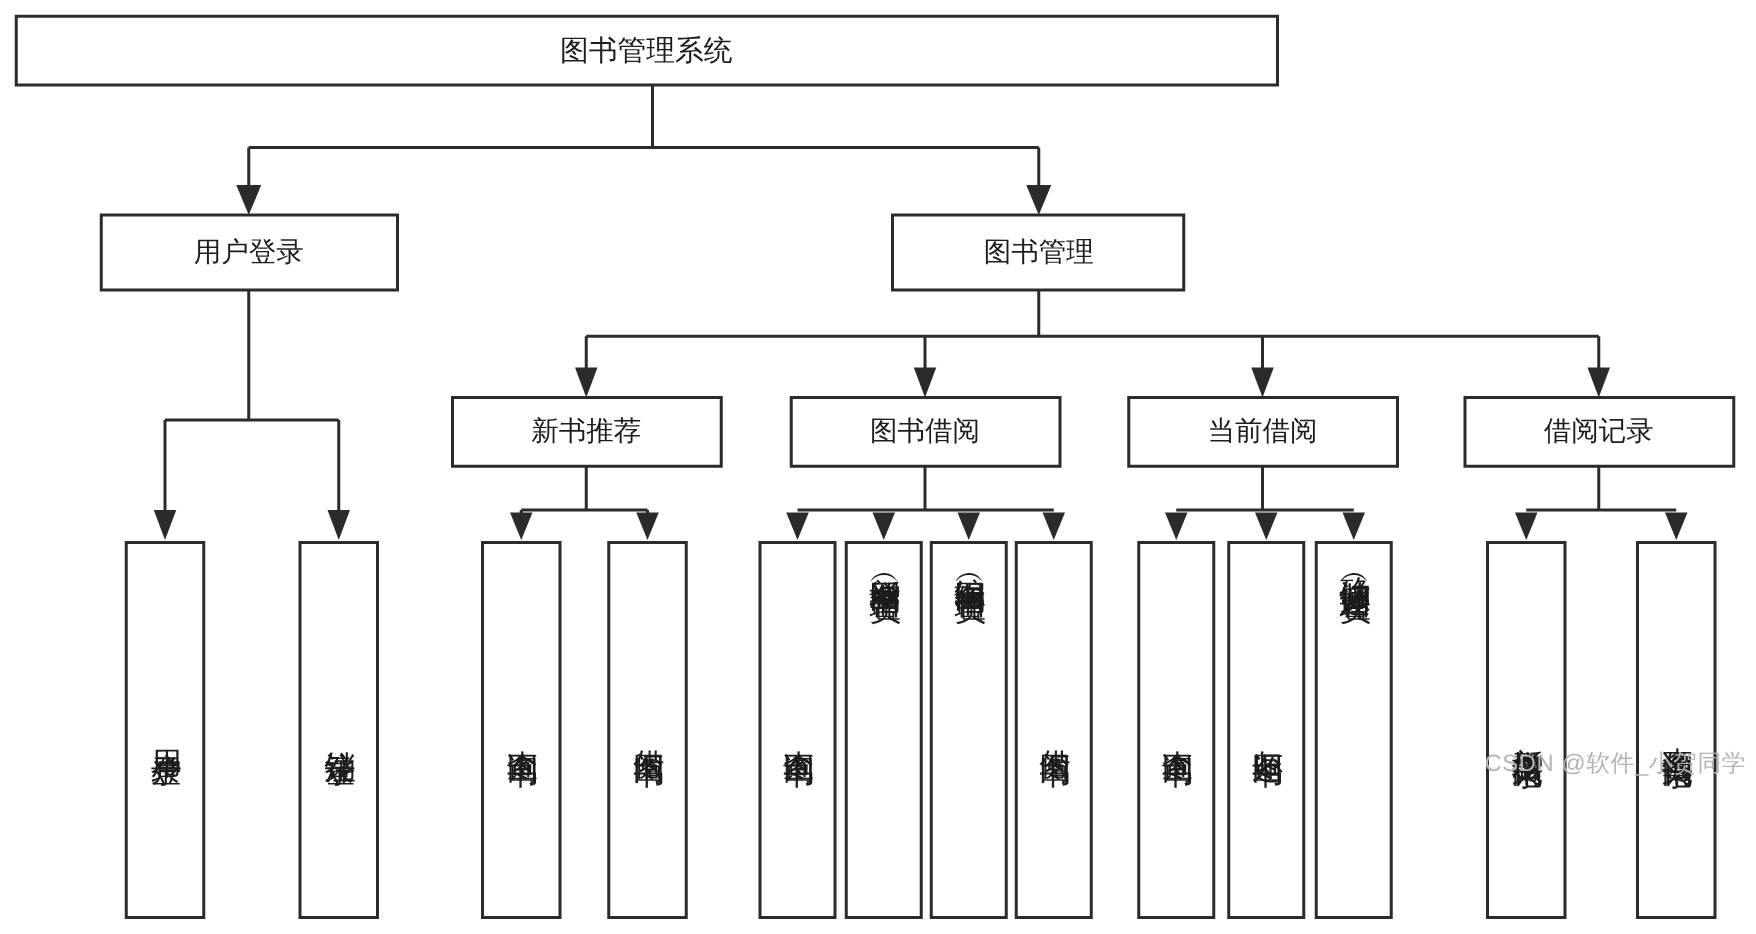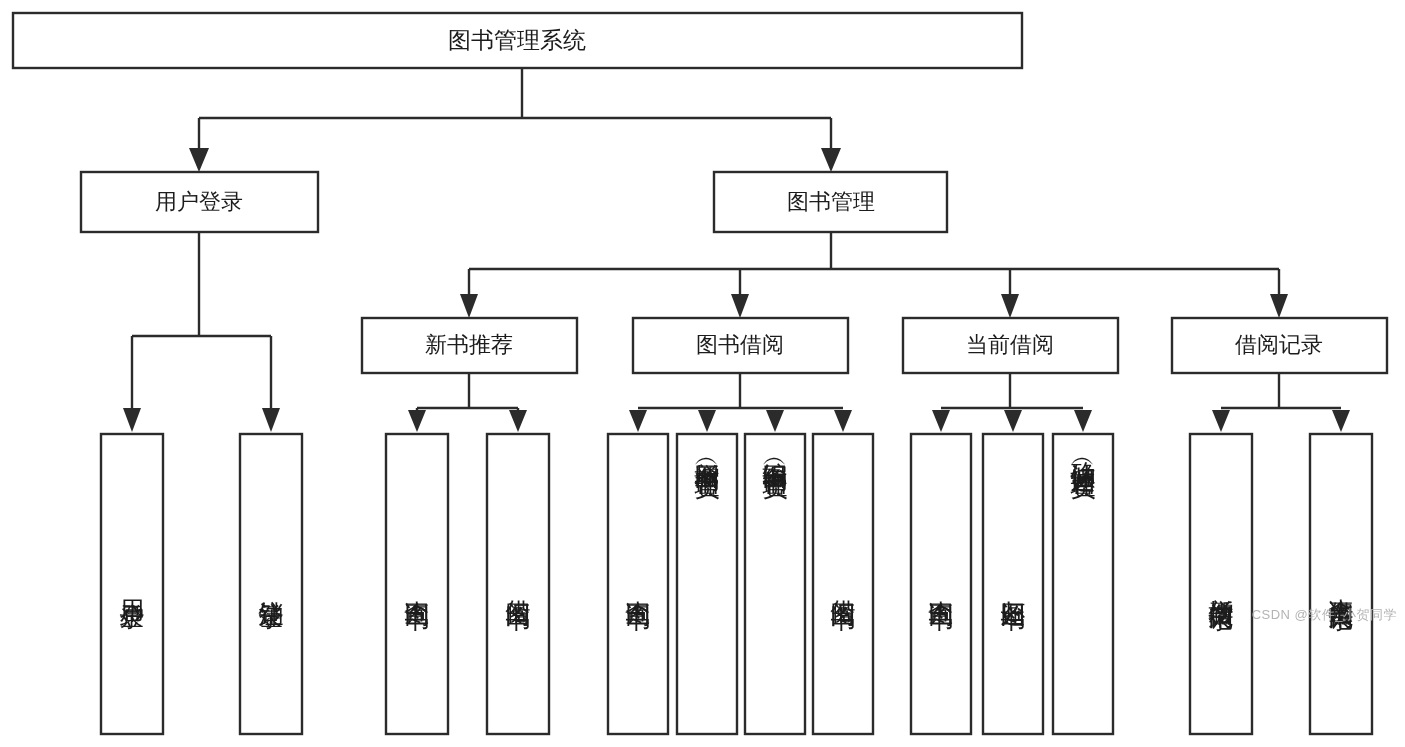--- a/index.html
+++ b/index.html
@@ -72,21 +72,21 @@
     letter-spacing: 2px;
     color: #1c1c1c;
     white-space: nowrap;
     text-align: center;
   }
   .watermark {
     position: absolute;
     right: 8px;
     bottom: 8px;
     font-family: "Liberation Sans", "DejaVu Sans", sans-serif;
-    font-size: 13px;
+    font-size: 19px;
     color: #b4b4b4;
     letter-spacing: 0.5px;
     white-space: nowrap;
   }
 </style>
 </head>
 <body>
 
 <div id="diagram-root">
 

